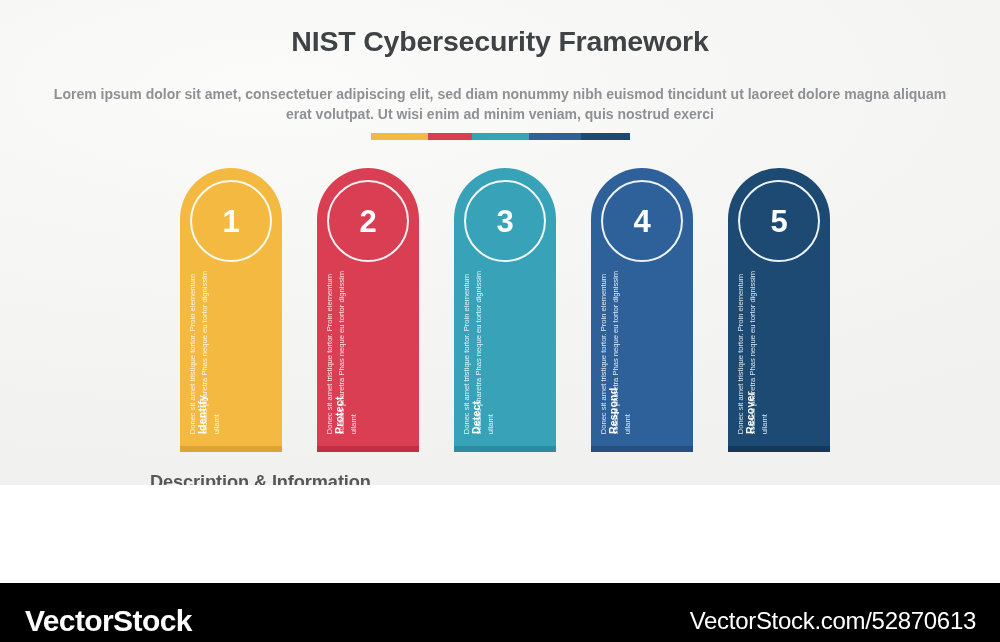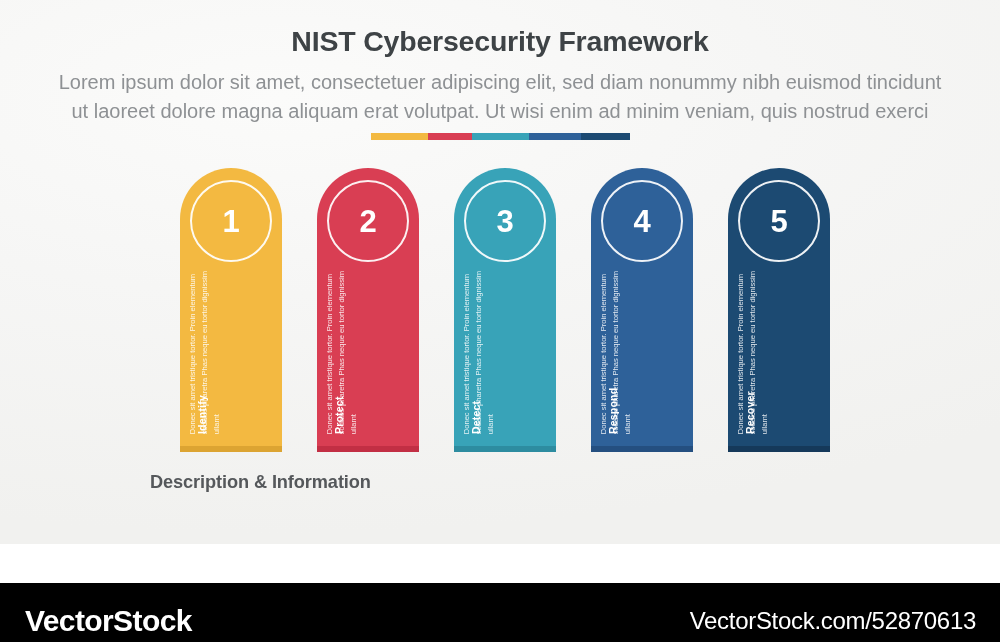--- a/index.html
+++ b/index.html
@@ -17,21 +17,21 @@
     width: 1000px;
     height: 642px;
     background: #ffffff;
   }
 
   
   #artboard {
     position: absolute;
     left: 0; top: 0;
     width: 1000px;
-    height: 544px;
+    height: 485px;
     background:
       radial-gradient(ellipse 110% 80% at 28% 18%, #fbfbfa 0%, #f6f6f5 45%, #f1f1ef 100%);
     overflow: hidden;
   }
 
   
   #header {
     position: absolute;
     left: 50px; top: 24px;
     width: 900px;
@@ -40,25 +40,25 @@
 
   #title {
     font-size: 28.5px;
     font-weight: bold;
     color: #3e4346;
     letter-spacing: -0.2px;
     line-height: 1.2;
   }
 
   #subtitle {
-    margin-top: 10px;
-    font-size: 20px;
+    margin-top: 26px;
+    font-size: 14px;
     color: #8e9194;
     line-height: 1.45;
-    font-weight: 400;
+    font-weight: 700;
   }
 
   
   #divider {
     position: absolute;
     left: 371px; top: 133px;
     width: 259px;
     height: 7px;
     display: flex;
   }

